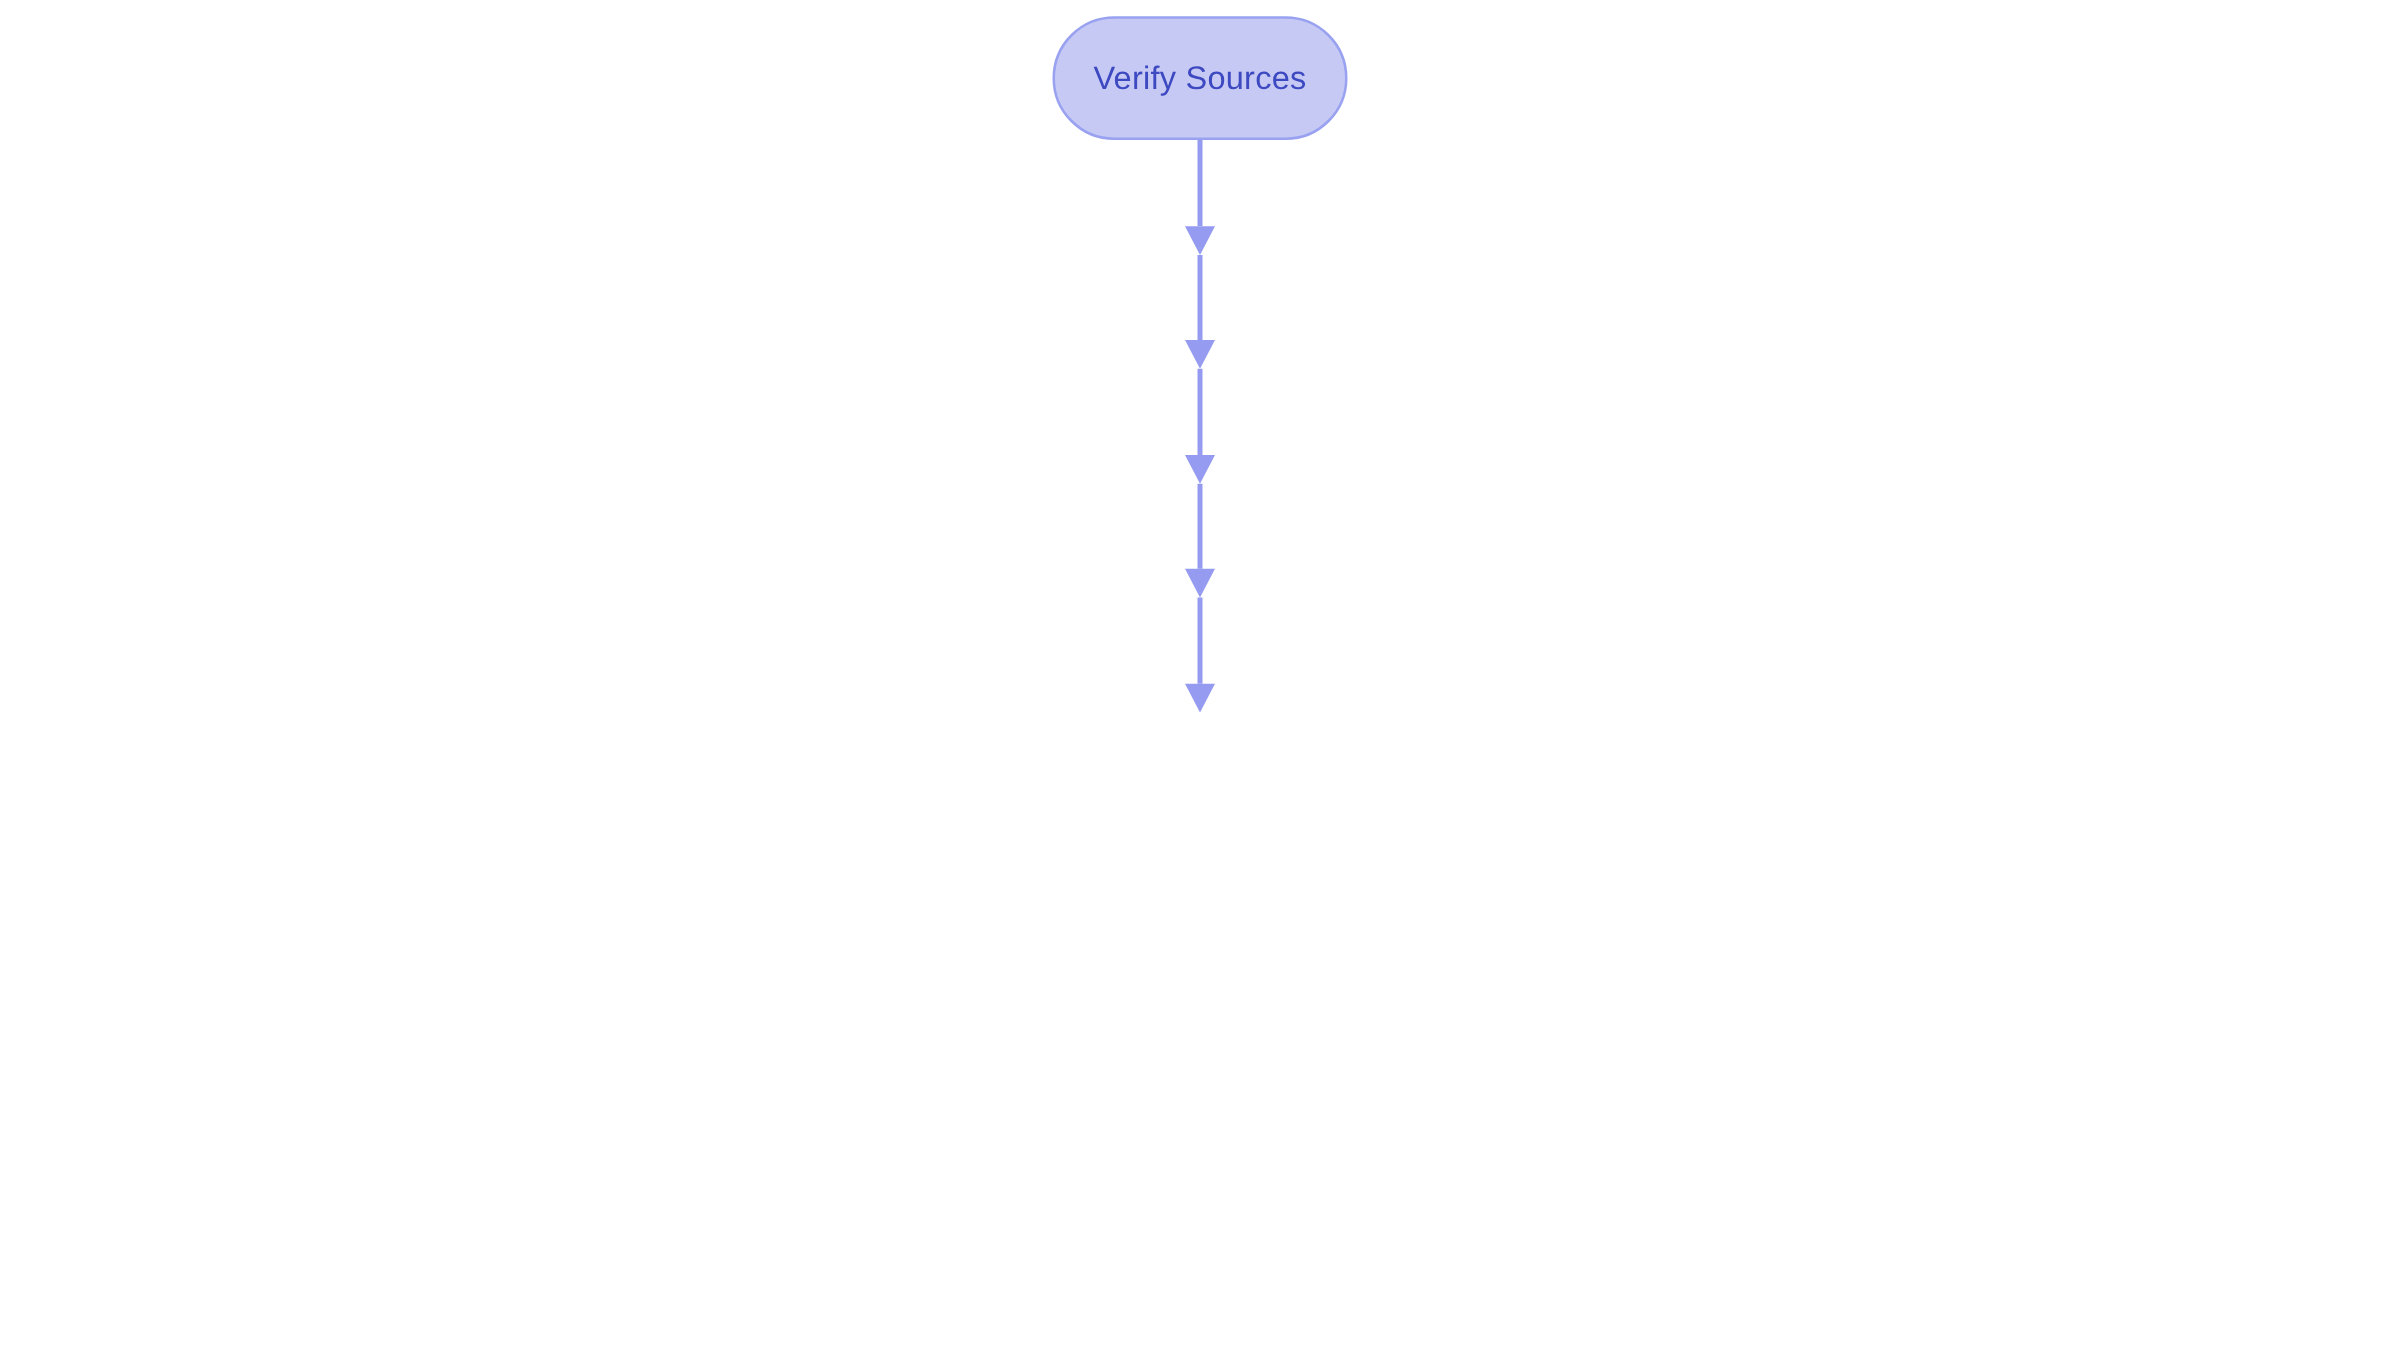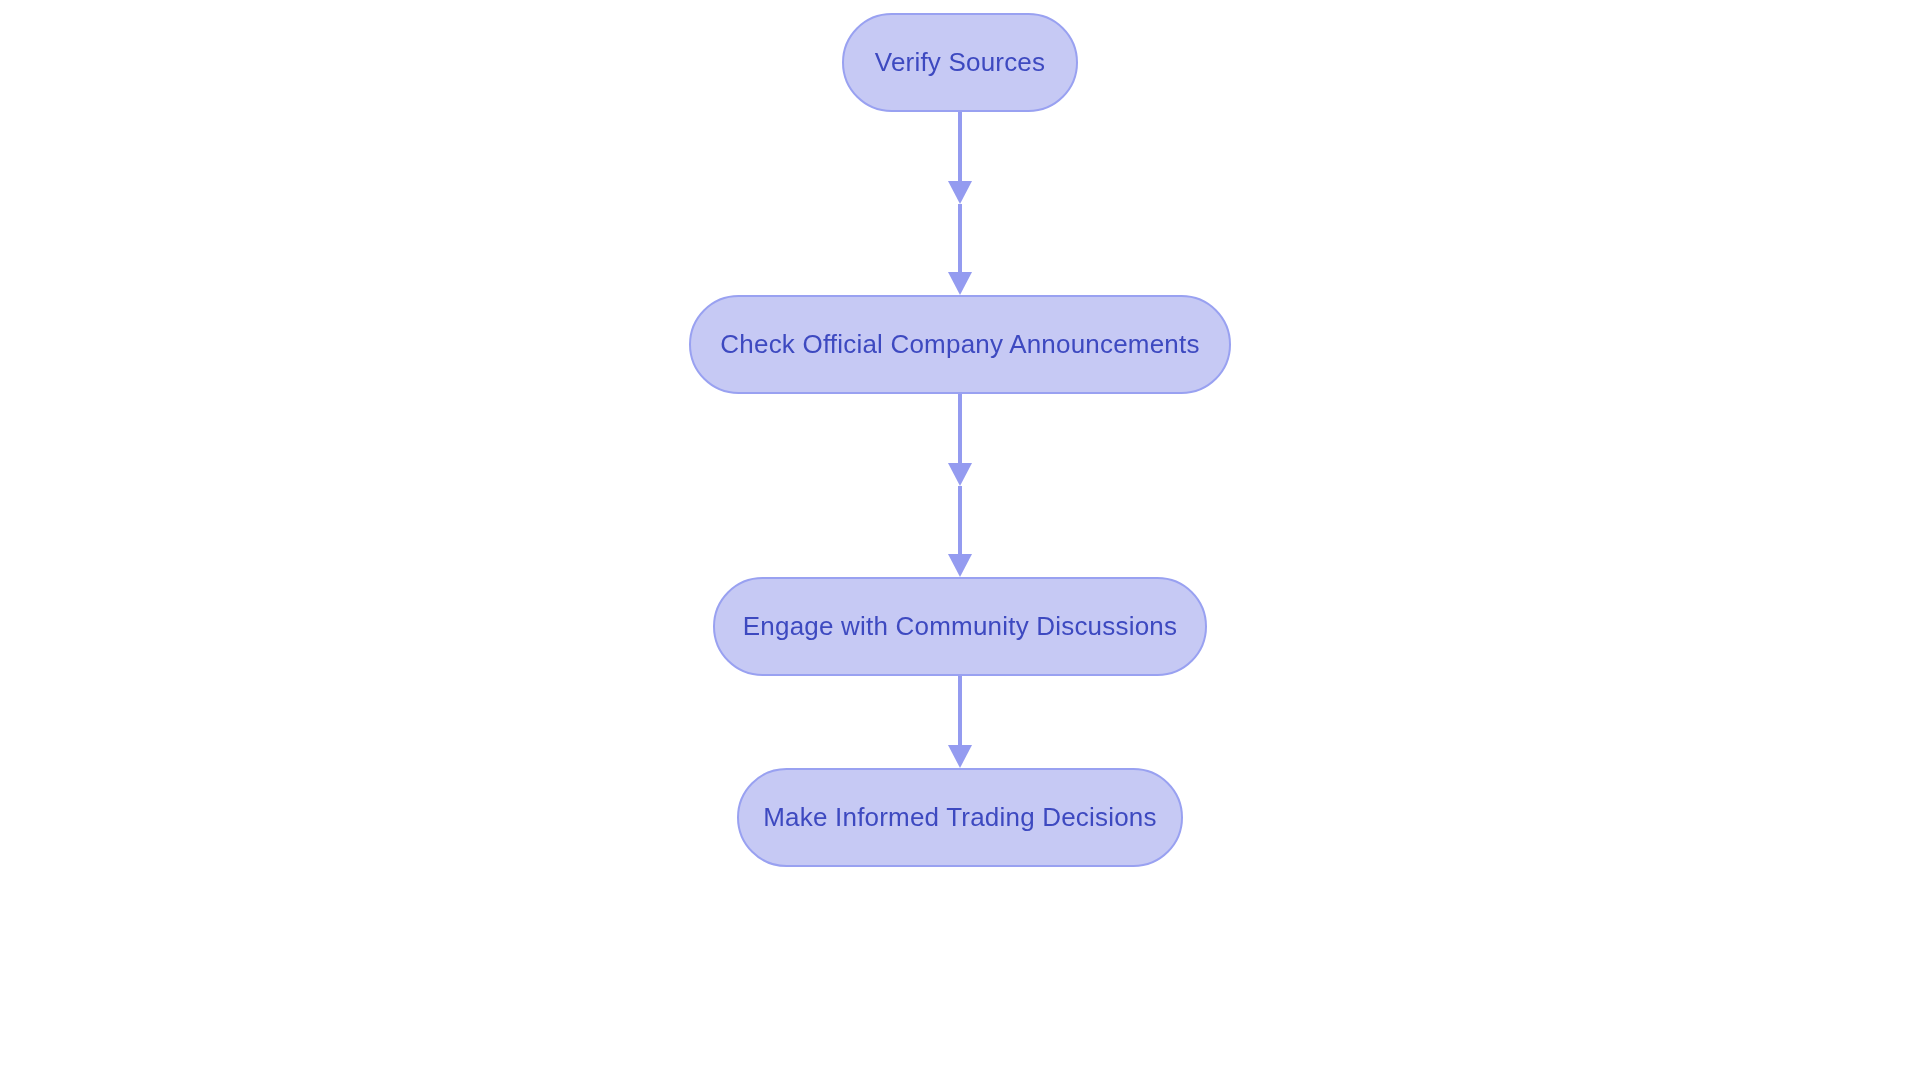--- a/index.html
+++ b/index.html
@@ -83,41 +83,32 @@
     <div class="arrow-line"></div>
     <div class="arrow-head"></div>
   </div>
 
 
   <div class="arrow">
     <div class="arrow-line"></div>
     <div class="arrow-head"></div>
   </div>
 
-  <div class="node n3">
-    <span class="label">Check Official Company Announcements</span>
-  </div>
 
   <div class="arrow">
     <div class="arrow-line"></div>
     <div class="arrow-head"></div>
   </div>
 
 
   <div class="arrow">
     <div class="arrow-line"></div>
     <div class="arrow-head"></div>
   </div>
 
-  <div class="node n5">
-    <span class="label">Engage with Community Discussions</span>
-  </div>
 
   <div class="arrow">
     <div class="arrow-line"></div>
     <div class="arrow-head"></div>
   </div>
 
-  <div class="node n6">
-    <span class="label">Make Informed Trading Decisions</span>
-  </div>
 
 </div>
 
 </body></html>

